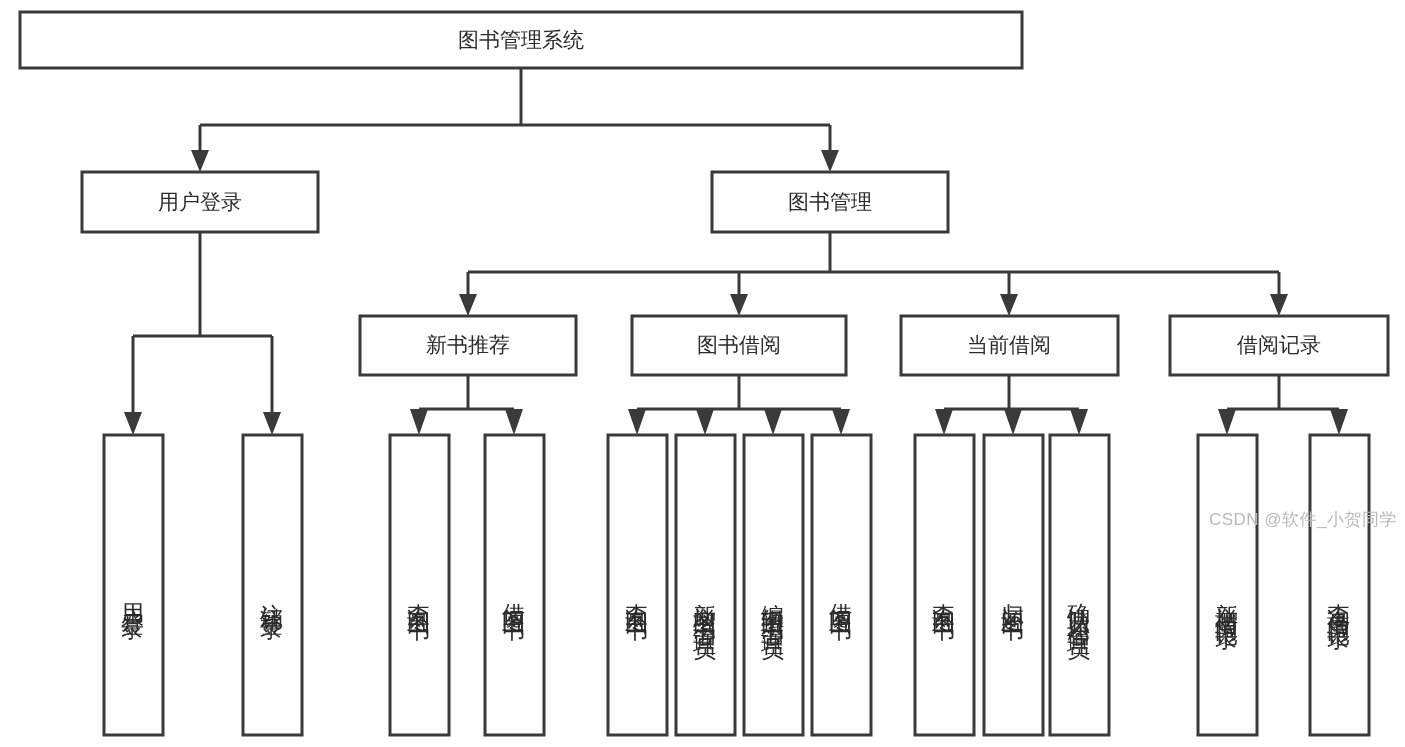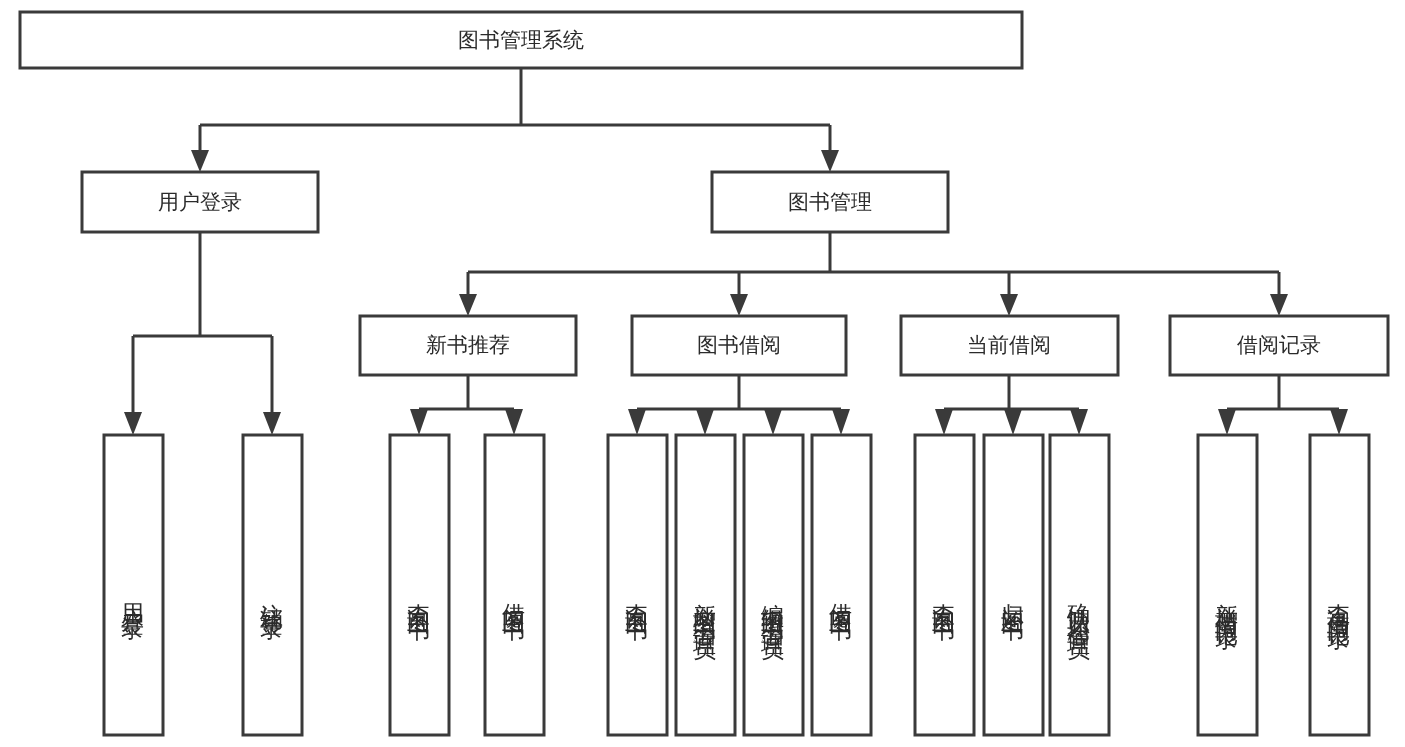--- a/index.html
+++ b/index.html
@@ -226,14 +226,15 @@
       <text class="node-label-v" x="1227" y="585">新增借阅记录</text>
     </g>
 
     <g>
       <rect class="node-rect" x="1310" y="435" width="59" height="300"></rect>
       <text class="node-label-v" x="1339" y="585">查询借阅记录</text>
     </g>
 
   </svg>
 
+  <div class="watermark">CSDN @软件_小贺同学</div>
 
 </div>
 
 </body></html>

